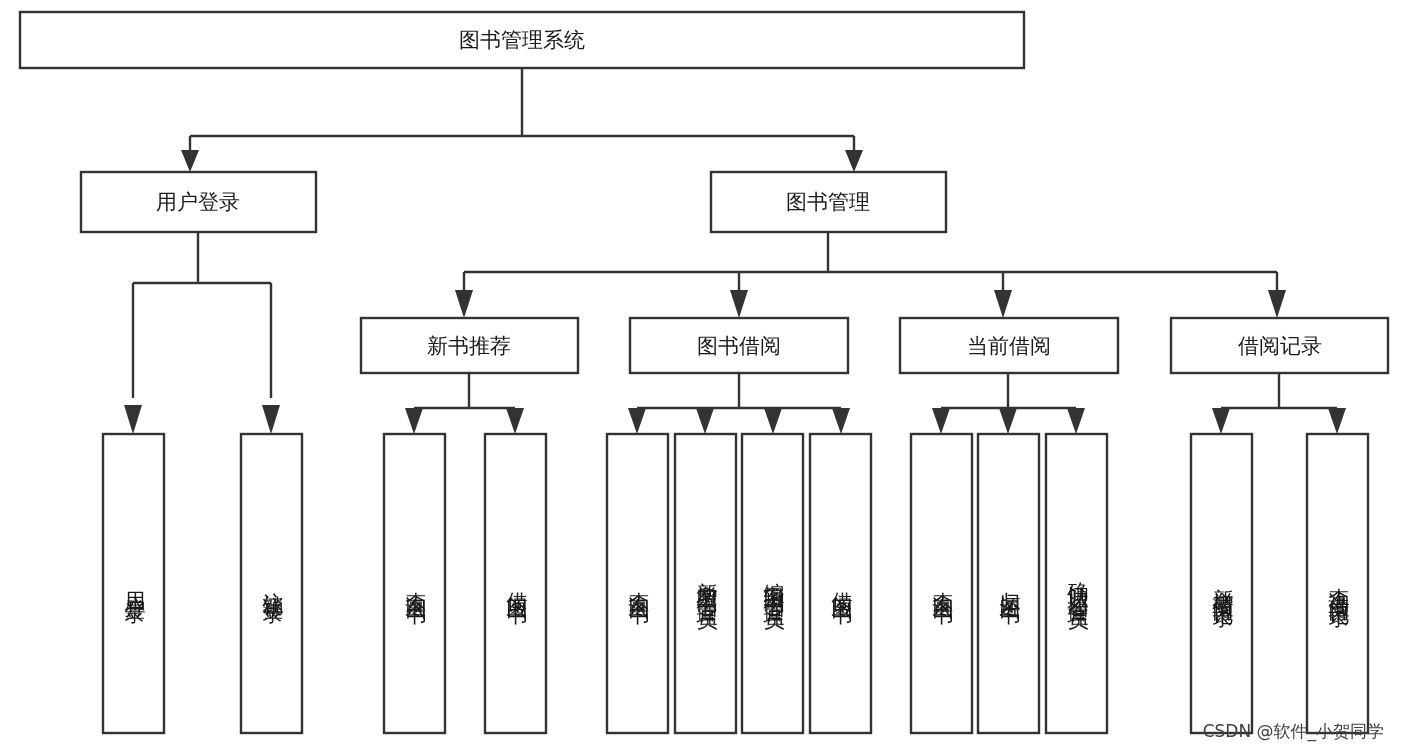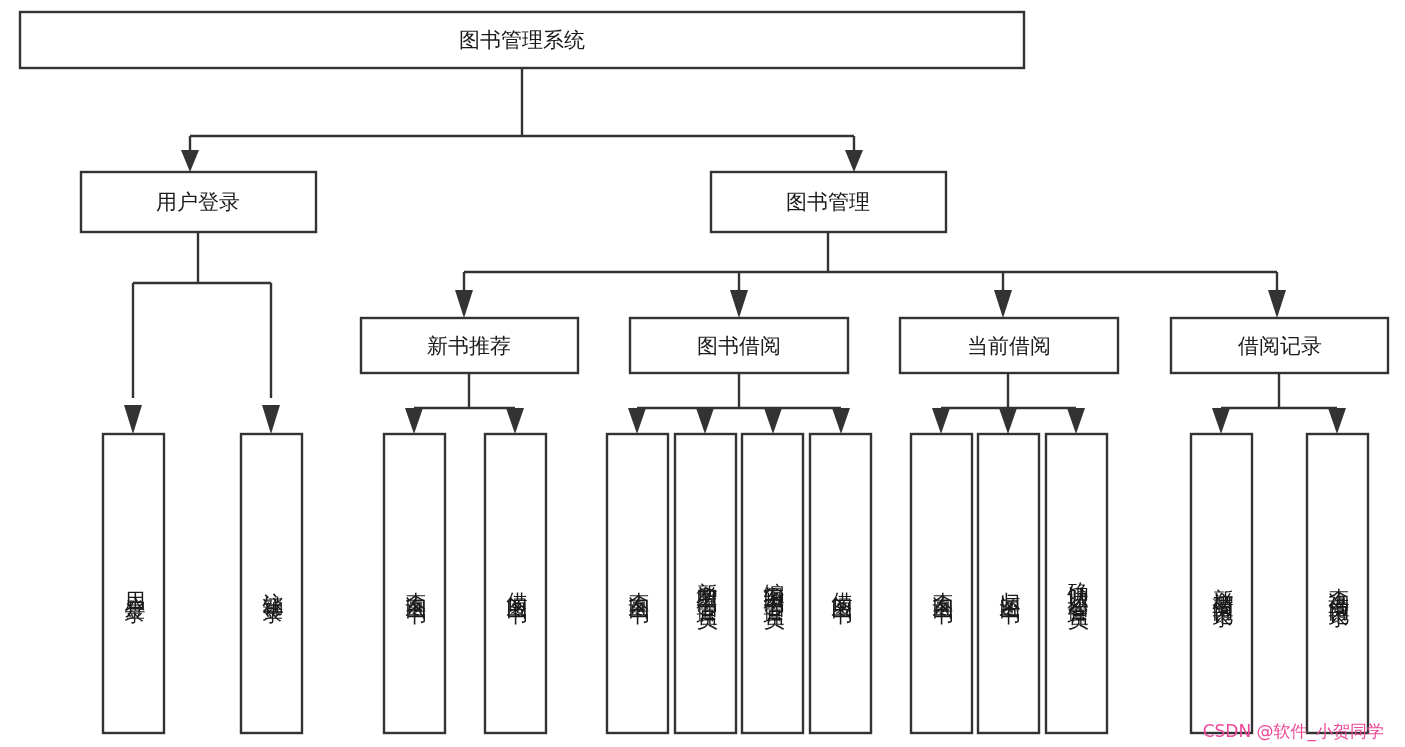--- a/index.html
+++ b/index.html
@@ -57,21 +57,21 @@
     dominant-baseline: middle;
     writing-mode: vertical-rl;
     letter-spacing: 4px;
   }
   .watermark-text {
     position: absolute;
     right: 8px;
     bottom: 4px;
     font-family: "DejaVu Sans", "Liberation Sans", sans-serif;
     font-size: 17px;
-    color: #ec4899;
+    color: #404040;
     white-space: nowrap;
     user-select: none;
   }
 </style>
 </head>
 <body>
 
 <div id="diagram-root">
 
   <svg class="diagram-svg" viewBox="0 0 1405 747" xmlns="http://www.w3.org/2000/svg">

